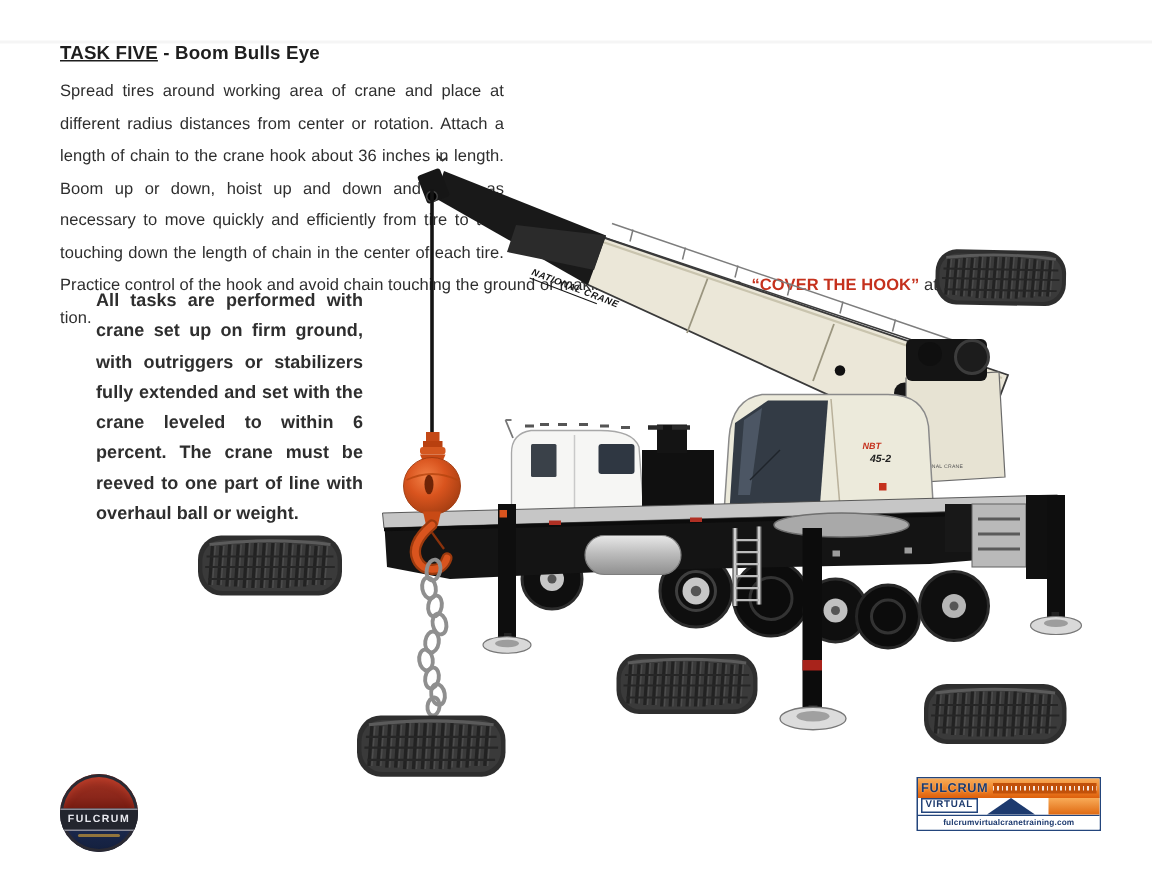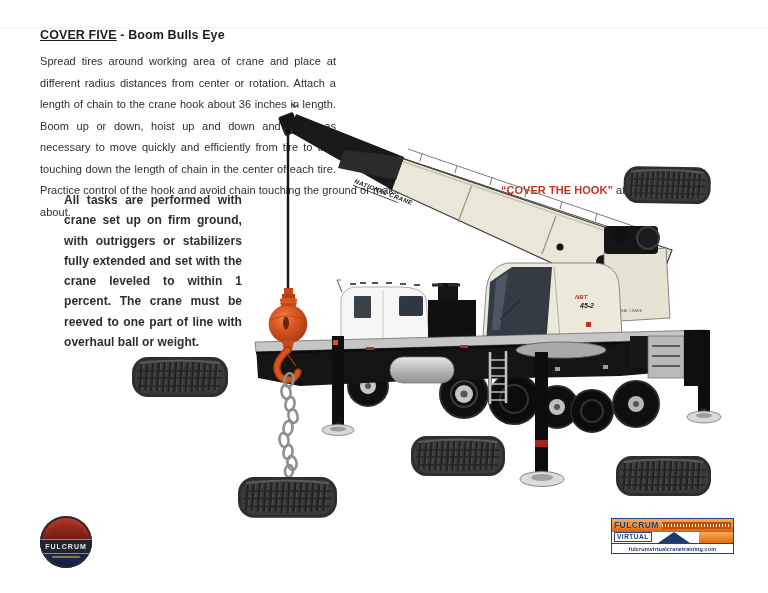--- a/index.html
+++ b/index.html
@@ -76,30 +76,30 @@
     display:flex;align-items:center;justify-content:center;
     color:#1d3a6e;font-size:5.5px;font-weight:bold;letter-spacing:.1px;
   }
 </style>
 </head>
 <body>
 
 <div class="scanline"></div>
 
 <div class="title">
-  <span class="tlabel">COVER FIVE</span><span> - Boom Bulls Eye</span>
+  <span class="tlabel">TASK FIVE</span><span> - Boom Bulls Eye</span>
 </div>
 
 <div class="para">
   <span class="wrap-spacer"></span>
   <span>Spread tires around working area of crane and place at different radius distances from center or rotation. Attach a length of chain to the crane hook about 36 inches in length. Boom up or down, hoist up and down and swing as necessary to move quickly and efficiently from tire to tire, touching down the length of chain in the center of each tire. Practice control of the hook and avoid chain touching the ground or making contact </span><span>with tires. </span><span class="hl">“COVER THE HOOK”</span><span> at each tire loca-</span><br>
-  <span>about.</span>
+  <span>tion.</span>
 </div>
 
-<div class="sidenote">All tasks are performed with crane set up on firm ground, with outriggers or stabilizers fully extended and set with the crane leveled to within 1 percent.  The crane must be reeved to one part of line with overhaul ball or weight.</div>
+<div class="sidenote">All tasks are performed with crane set up on firm ground, with outriggers or stabilizers fully extended and set with the crane leveled to within 6 percent.  The crane must be reeved to one part of line with overhaul ball or weight.</div>
 
 <svg width="768" height="593" viewBox="0 0 768 593">
   <defs>
     <radialGradient id="ballGrad" cx="40%" cy="35%" r="75%">
       <stop offset="0%" stop-color="#f2creative"></stop>
       <stop offset="0%" stop-color="#f28046"></stop>
       <stop offset="45%" stop-color="#d9541e"></stop>
       <stop offset="100%" stop-color="#9c3a10"></stop>
     </radialGradient>
     <linearGradient id="silverGrad" x1="0" y1="0" x2="0" y2="1">

